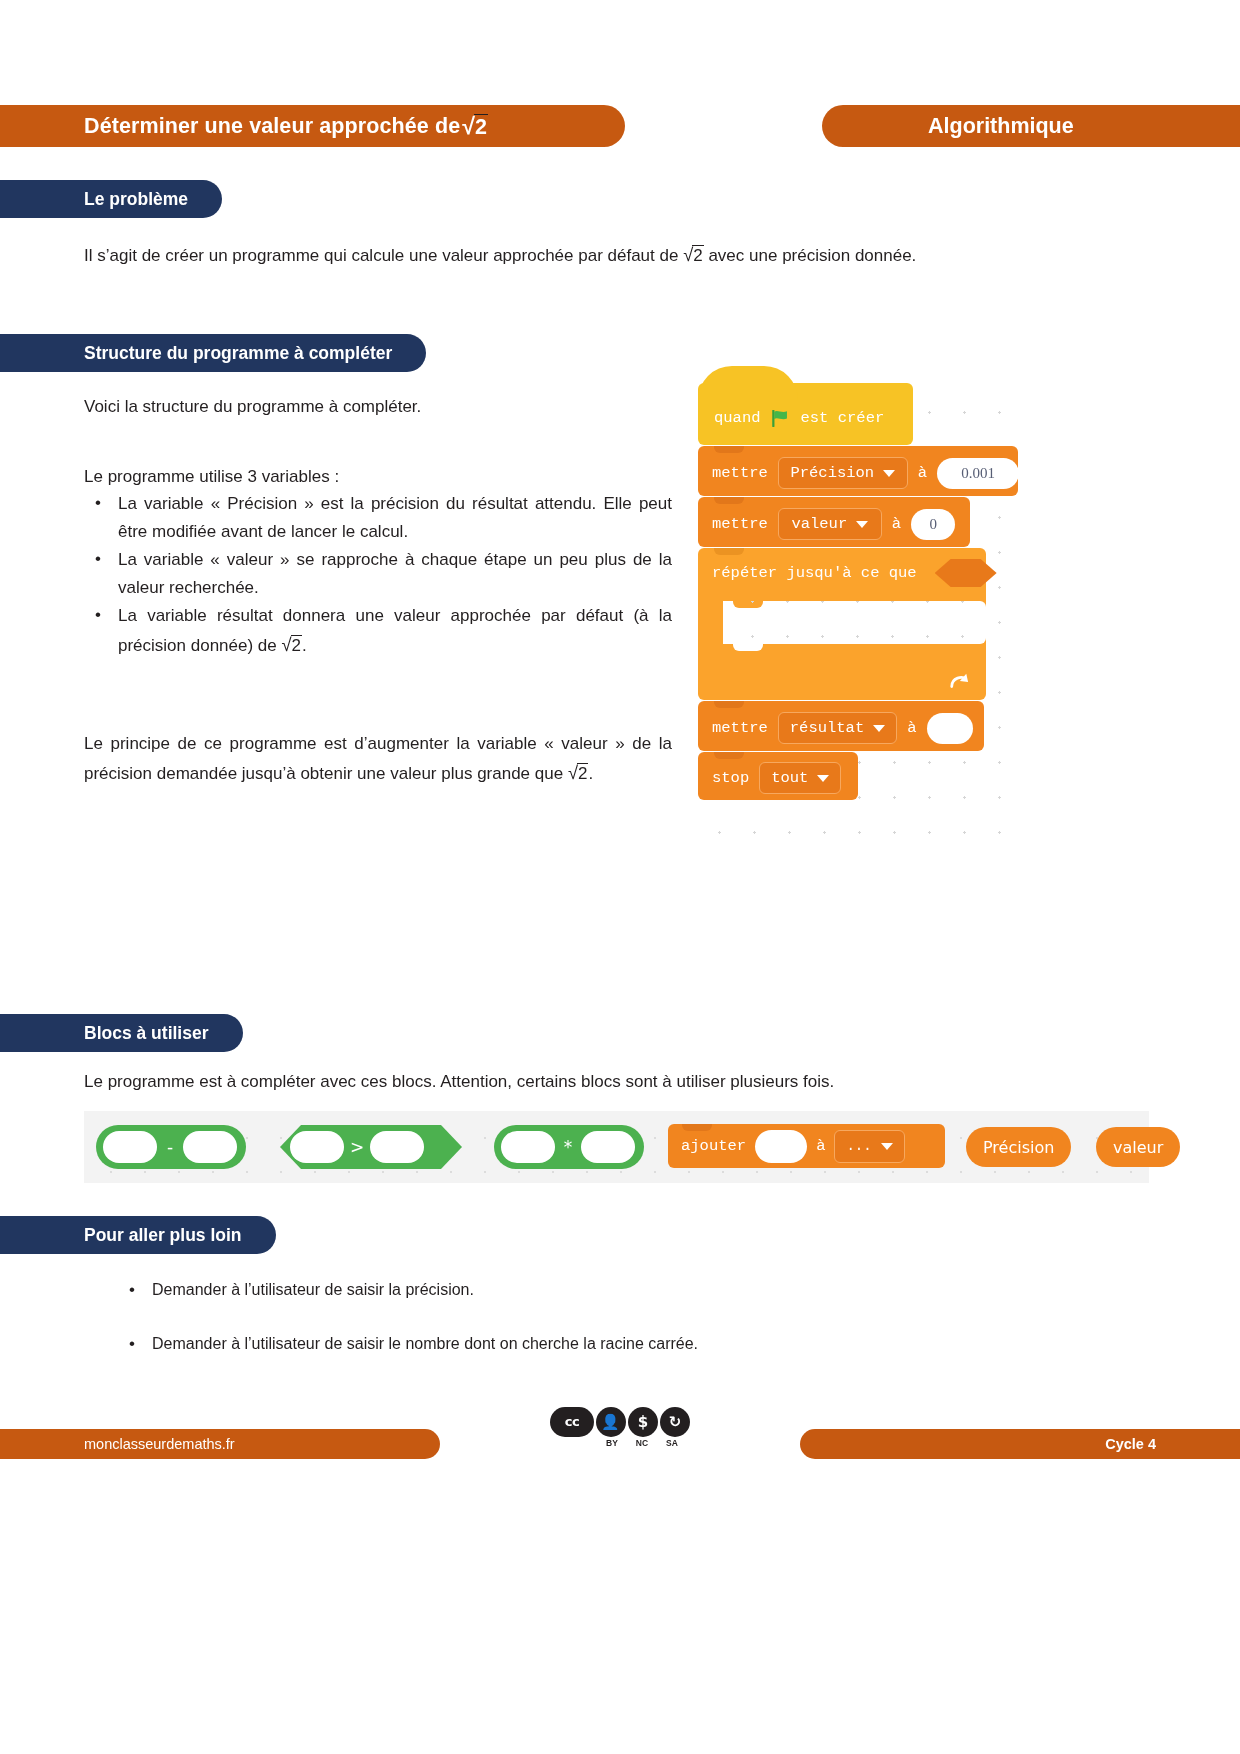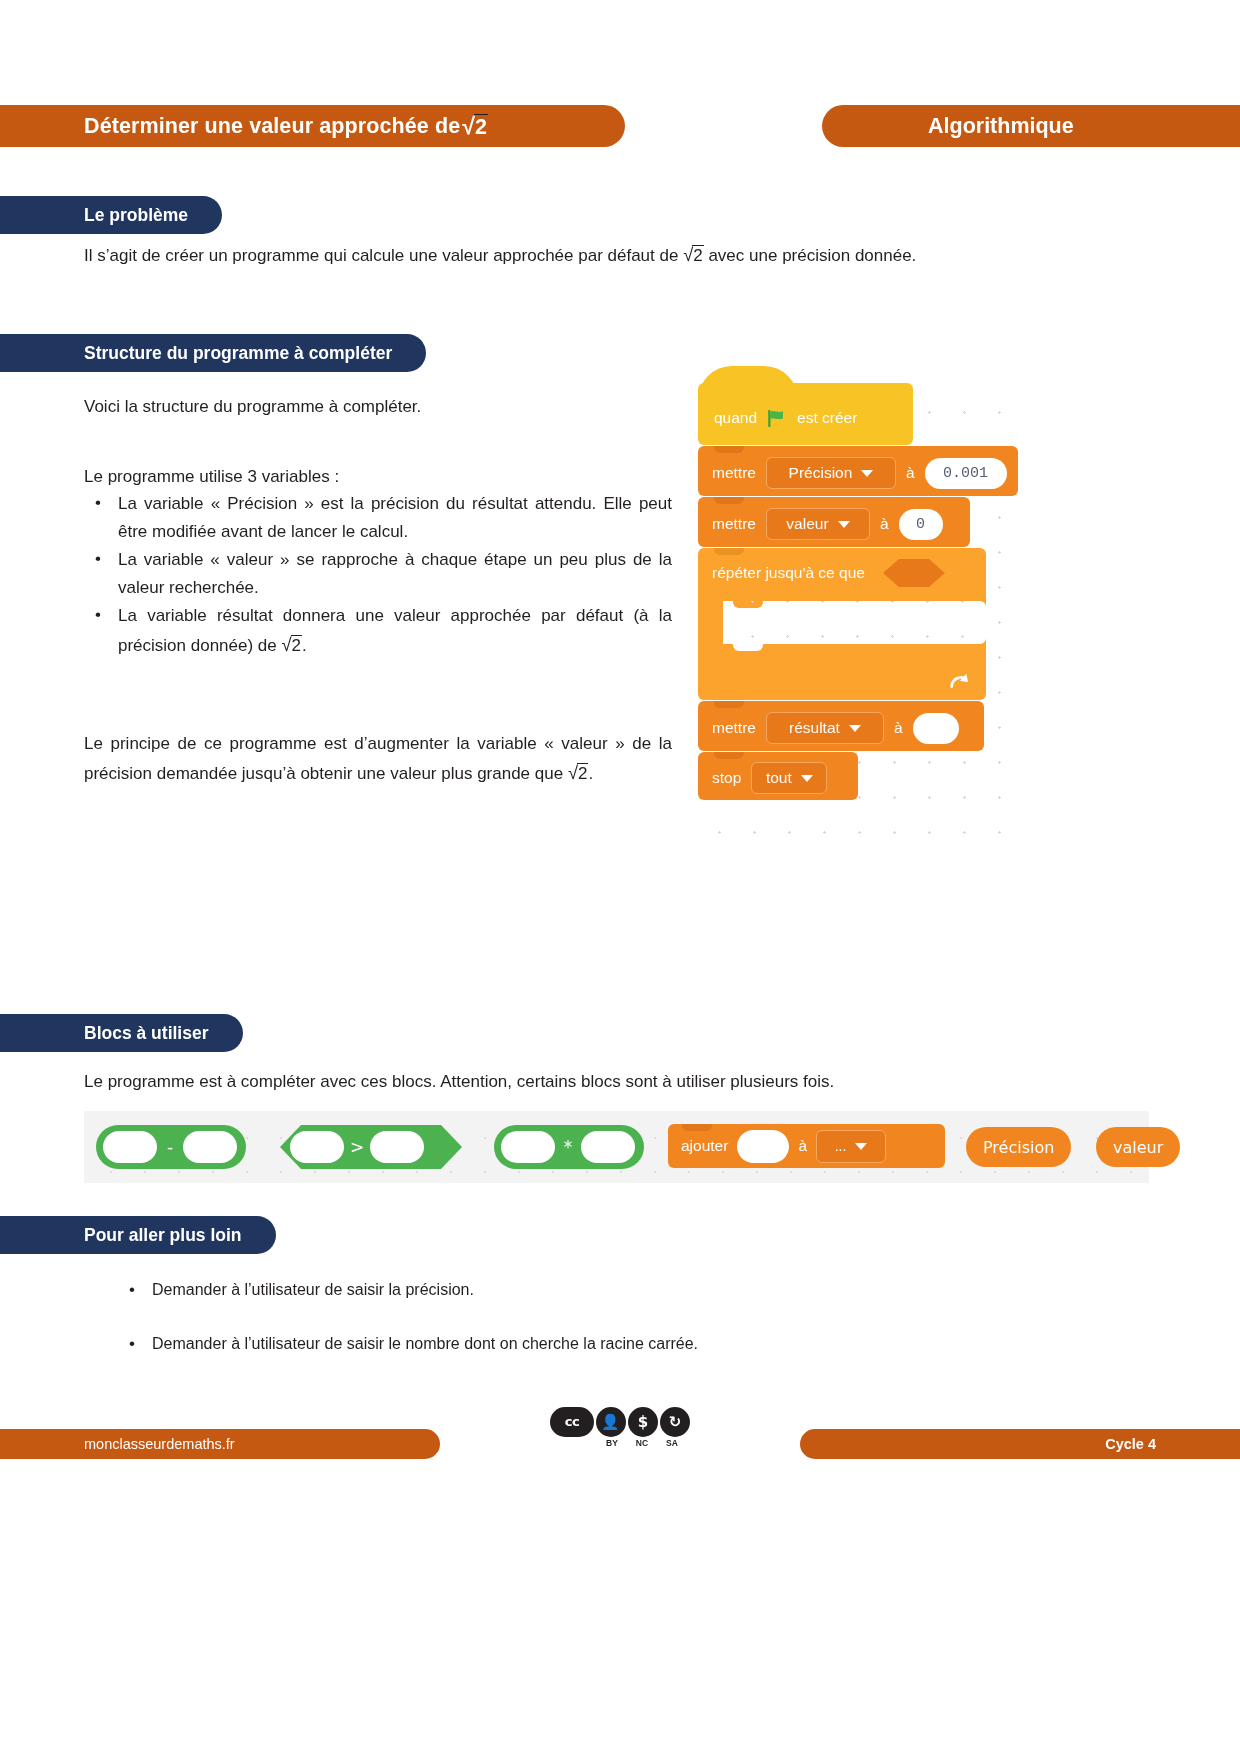--- a/index.html
+++ b/index.html
@@ -79,21 +79,21 @@
     position:absolute;left:694px;top:383px;width:330px;height:452px;
   }
   .sdots{
     position:absolute;inset:0;
     background-image:radial-gradient(#d6d6d6 1.1px, transparent 1.2px);
     background-size:35px 35px;background-position:8px 12px;
   }
   .blk{position:absolute;box-sizing:border-box;}
   .lbl{
     color:#ffffff;font-size:15.5px;white-space:nowrap;
-    font-family:Liberation Sans, sans-serif;
+    font-family:Liberation Mono, monospace;
   }
   .hat{
     left:4px;top:0;width:215px;height:62px;background:#f7c325;
     border-radius:6px;
   }
   .hat .dome{
     position:absolute;left:0;top:-17px;width:100px;height:34px;
     background:#f7c325;border-radius:50px 50px 0 0;
   }
   .hat .row{position:absolute;left:16px;top:26px;display:flex;align-items:center;gap:9px;}
@@ -113,21 +113,21 @@
     height:32px;box-sizing:border-box;padding:0 11px;
   }
   .caret{
     width:0;height:0;border-left:6px solid transparent;border-right:6px solid transparent;
     border-top:7px solid #ffffff;display:inline-block;
   }
   .oval-white{
     background:#ffffff;border-radius:20px;height:31px;
     display:flex;align-items:center;justify-content:center;
     color:#575e75;font-size:15px;box-sizing:border-box;
-    font-family:Liberation Mono, monospace;
+    font-family:Liberation Serif, serif;
   }
   .hexslot{
     background:#e8791a;width:62px;height:28px;
   }
   .chex{clip-path:polygon(16px 0,calc(100% - 16px) 0,100% 50%,calc(100% - 16px) 100%,16px 100%,0 50%);}
 
   .loop-arrow{position:absolute;right:16px;bottom:8px;width:22px;height:20px;}
 
   
   .palette{
@@ -198,21 +198,21 @@
     <span class="txt">
       <span>Déterminer une valeur approchée de </span>
         <span class="rad"><span class="sq">√</span><span class="rg">2</span></span>
     </span>
   </div>
 
   <div class="theme-bar">
     <span class="txt">Algorithmique</span>
   </div>
 
-  <div class="pill" style="top:196px;">
+  <div class="pill" style="top:180px;">
     <span class="txt">Le problème</span>
   </div>
 
   <div class="para" style="left:84px;top:240px;width:1066px;">
     <span>Il s’agit de créer un programme qui calcule une valeur approchée par défaut de </span><span class="rad"><span class="sq">√</span><span class="rg">2</span></span><span> avec une précision donnée.</span>
   </div>
 
   <div class="pill" style="top:334px;">
     <span class="txt">Structure du programme à compléter</span>
   </div>

